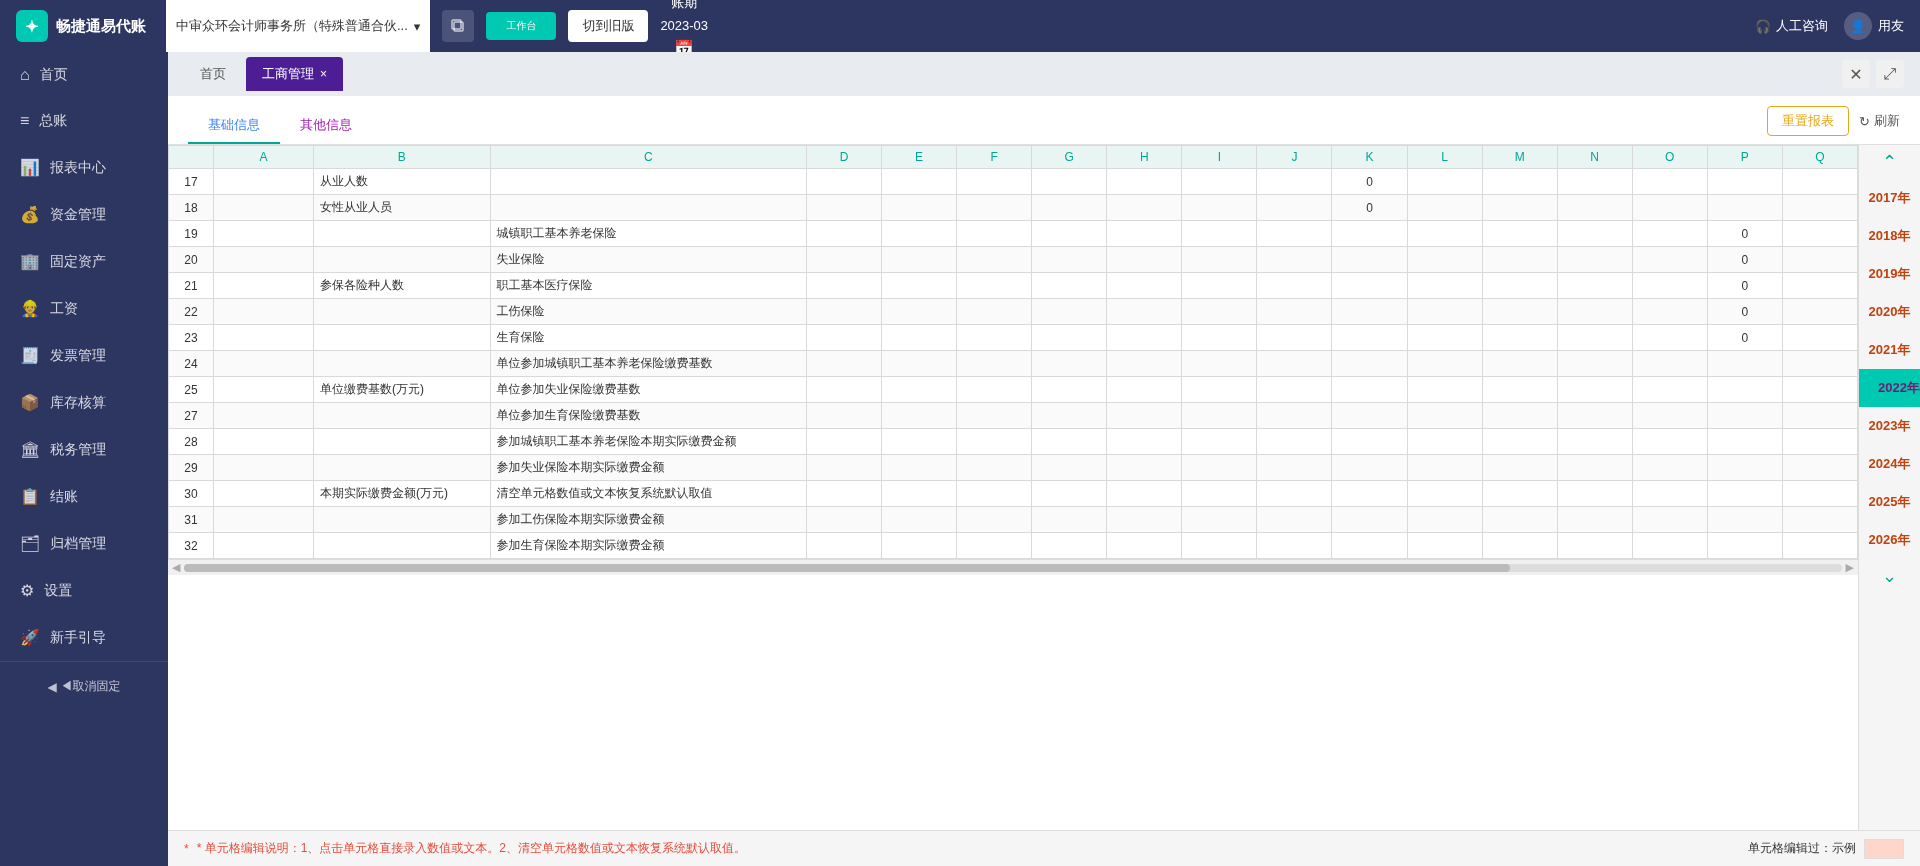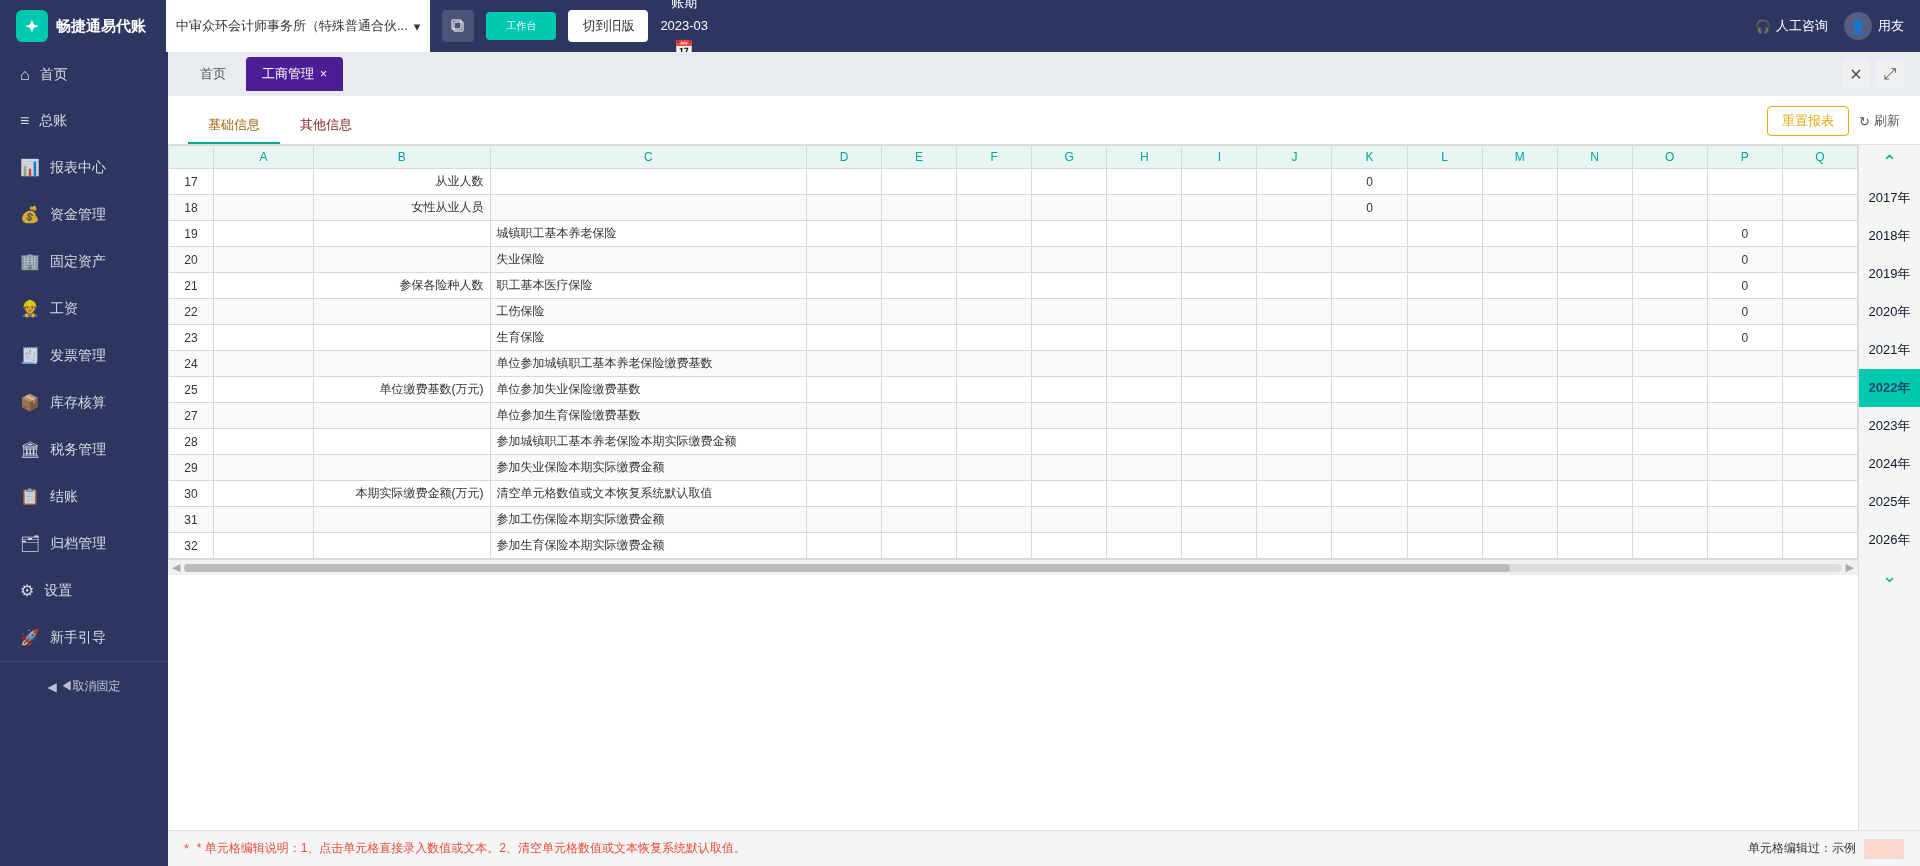--- a/index.html
+++ b/index.html
@@ -193,26 +193,26 @@
       padding: 10px 20px 0;
       border-bottom: 1px solid #e0e0e0;
       flex-shrink: 0;
       justify-content: space-between;
     }
     .sub-tabs { display: flex; gap: 0; }
     .sub-tab {
       padding: 8px 20px;
       font-size: 13px;
       cursor: pointer;
-      color: #7f1d1d;
+      color: #a21caf;
       border-bottom: 2px solid transparent;
       margin-bottom: -1px;
     }
     .sub-tab.active {
-      color: #a16207;
+      color: #3b82f6;
       border-bottom: 2px solid #00a896;
       font-weight: 500;
     }
     .sub-tab-actions {
       display: flex;
       align-items: center;
       gap: 10px;
       padding-bottom: 8px;
     }
     .reset-btn {
@@ -278,21 +278,21 @@
       background: white;
     }
     .spreadsheet tr:nth-child(even) td { background: #fafafa; }
     .col-a { width: 80px; }
     .col-b { width: 120px; text-align: center; }
     .col-c { width: 220px; }
     .col-other { width: 60px; text-align: center; }
     .col-k { width: 60px; text-align: center; }
     .col-p { width: 60px; text-align: center; }
     .value-cell { text-align: center; color: #333; }
-    .merged-cell { text-align: right; vertical-align: middle; }
+    .merged-cell { text-align: left; vertical-align: middle; }
 
     
     .year-panel {
       width: 62px;
       background: #f5f5f5;
       border-left: 1px solid #ddd;
       display: flex;
       flex-direction: column;
       align-items: center;
       overflow-y: auto;
@@ -305,26 +305,28 @@
       cursor: pointer;
       color: #00a896;
       font-size: 18px;
     }
     .year-item {
       width: 100%;
       text-align: center;
       padding: 10px 0;
       font-size: 13px;
       cursor: pointer;
-      color: #0f172a;
+      color: #c2410c;
+      font-weight: bold;
     }
     .year-item.active {
       background: #00c9b1;
-      color: #0c4a6e;
+      color: #701a75;
       font-weight: bold;
+      text-align: right;
     }
     .panel-ctrl-btn {
       width: 28px; height: 28px;
       background: #f0f0f0;
       border-radius: 4px;
       display: flex; align-items: center; justify-content: center;
       cursor: pointer;
       font-size: 16px;
       color: #555;
     }

